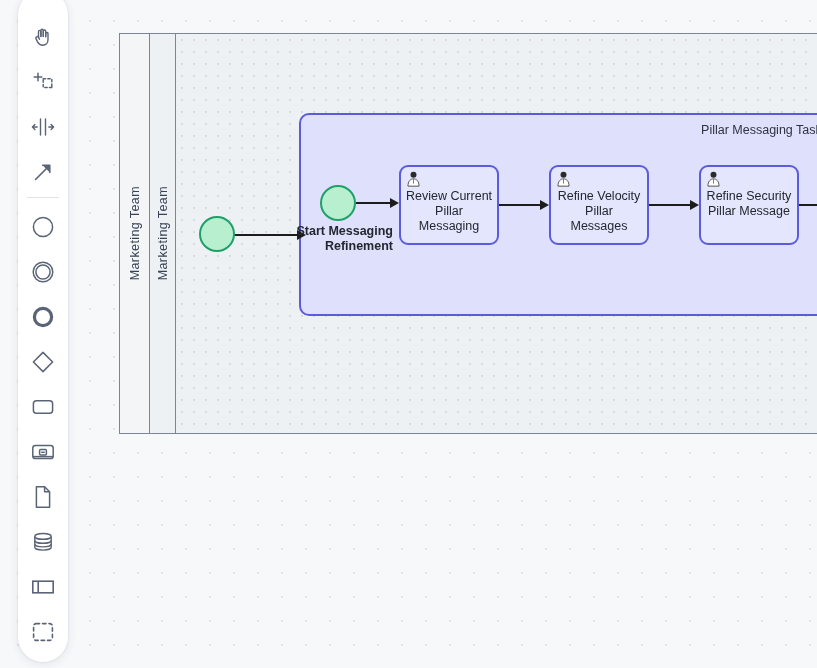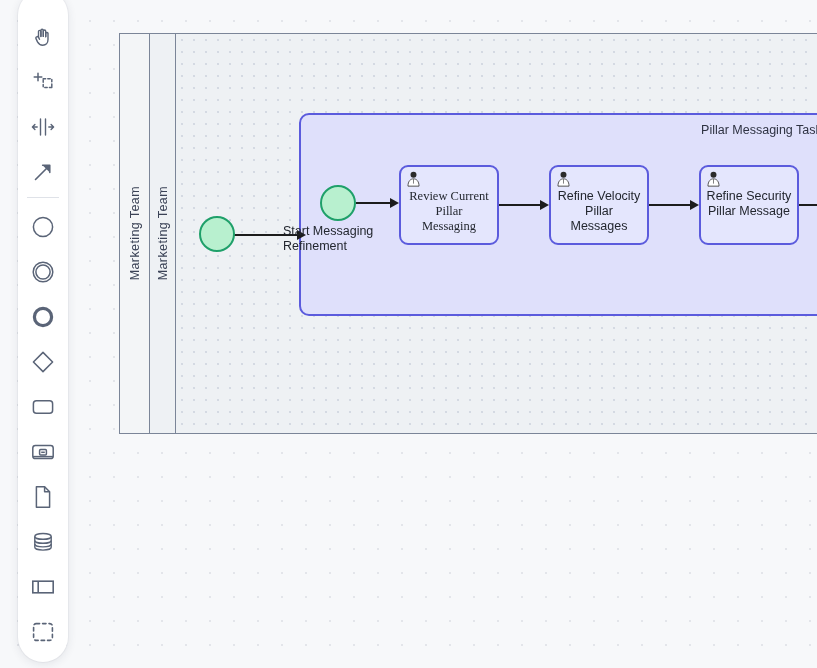--- a/index.html
+++ b/index.html
@@ -155,24 +155,25 @@
     border: 2px solid #1fa06a;
     background: #b8f0cf;
     box-sizing: border-box;
     z-index: 22;
   }
   .event-label {
     position: absolute;
     font-size: 12.5px;
     line-height: 15px;
     color: #23272f;
-    text-align: left;
+    text-align: right;
     white-space: pre-line;
     user-select: none;
     z-index: 23;
+    font-weight: bold;
   }
 
   
   .task {
     position: absolute;
     width: 100px;
     height: 80px;
     border: 2px solid #5b5bdd;
     border-radius: 9px;
     background: #e4e6fd;
@@ -253,21 +254,21 @@
     <div class="arrowhead" style="left:690px; top:200px;"></div>
 
     <div class="conn" style="left:799px; top:204px; width:40px;"></div>
 
     <div class="start-event" style="left:199px; top:216px;"></div>
 
     <div class="start-event" style="left:320px; top:185px;"></div>
     <span class="event-label" style="left:283px; top:224px; width:110px;">Start Messaging
 Refinement</span>
 
-    <div class="task" style="left:399px; top:165px;font-family:Liberation Serif, serif;">
+    <div class="task" style="left:399px; top:165px;">
       <svg class="task-icon" viewBox="0 0 20 20">
         <circle cx="10" cy="5.6" r="3.5" fill="#2b2b2b"></circle>
         <path d="M3.5 19 C3.5 13.2 6.4 10.4 10 10.4 C13.6 10.4 16.5 13.2 16.5 19 Z" fill="#ffffff" stroke="#4a4a4a" stroke-width="1.1"></path>
         <path d="M10 10.6 L10 16" stroke="#6a6a6a" stroke-width="1"></path>
       </svg>
       <span class="task-label">Review Current
 Pillar
 Messaging</span>
     </div>
 

